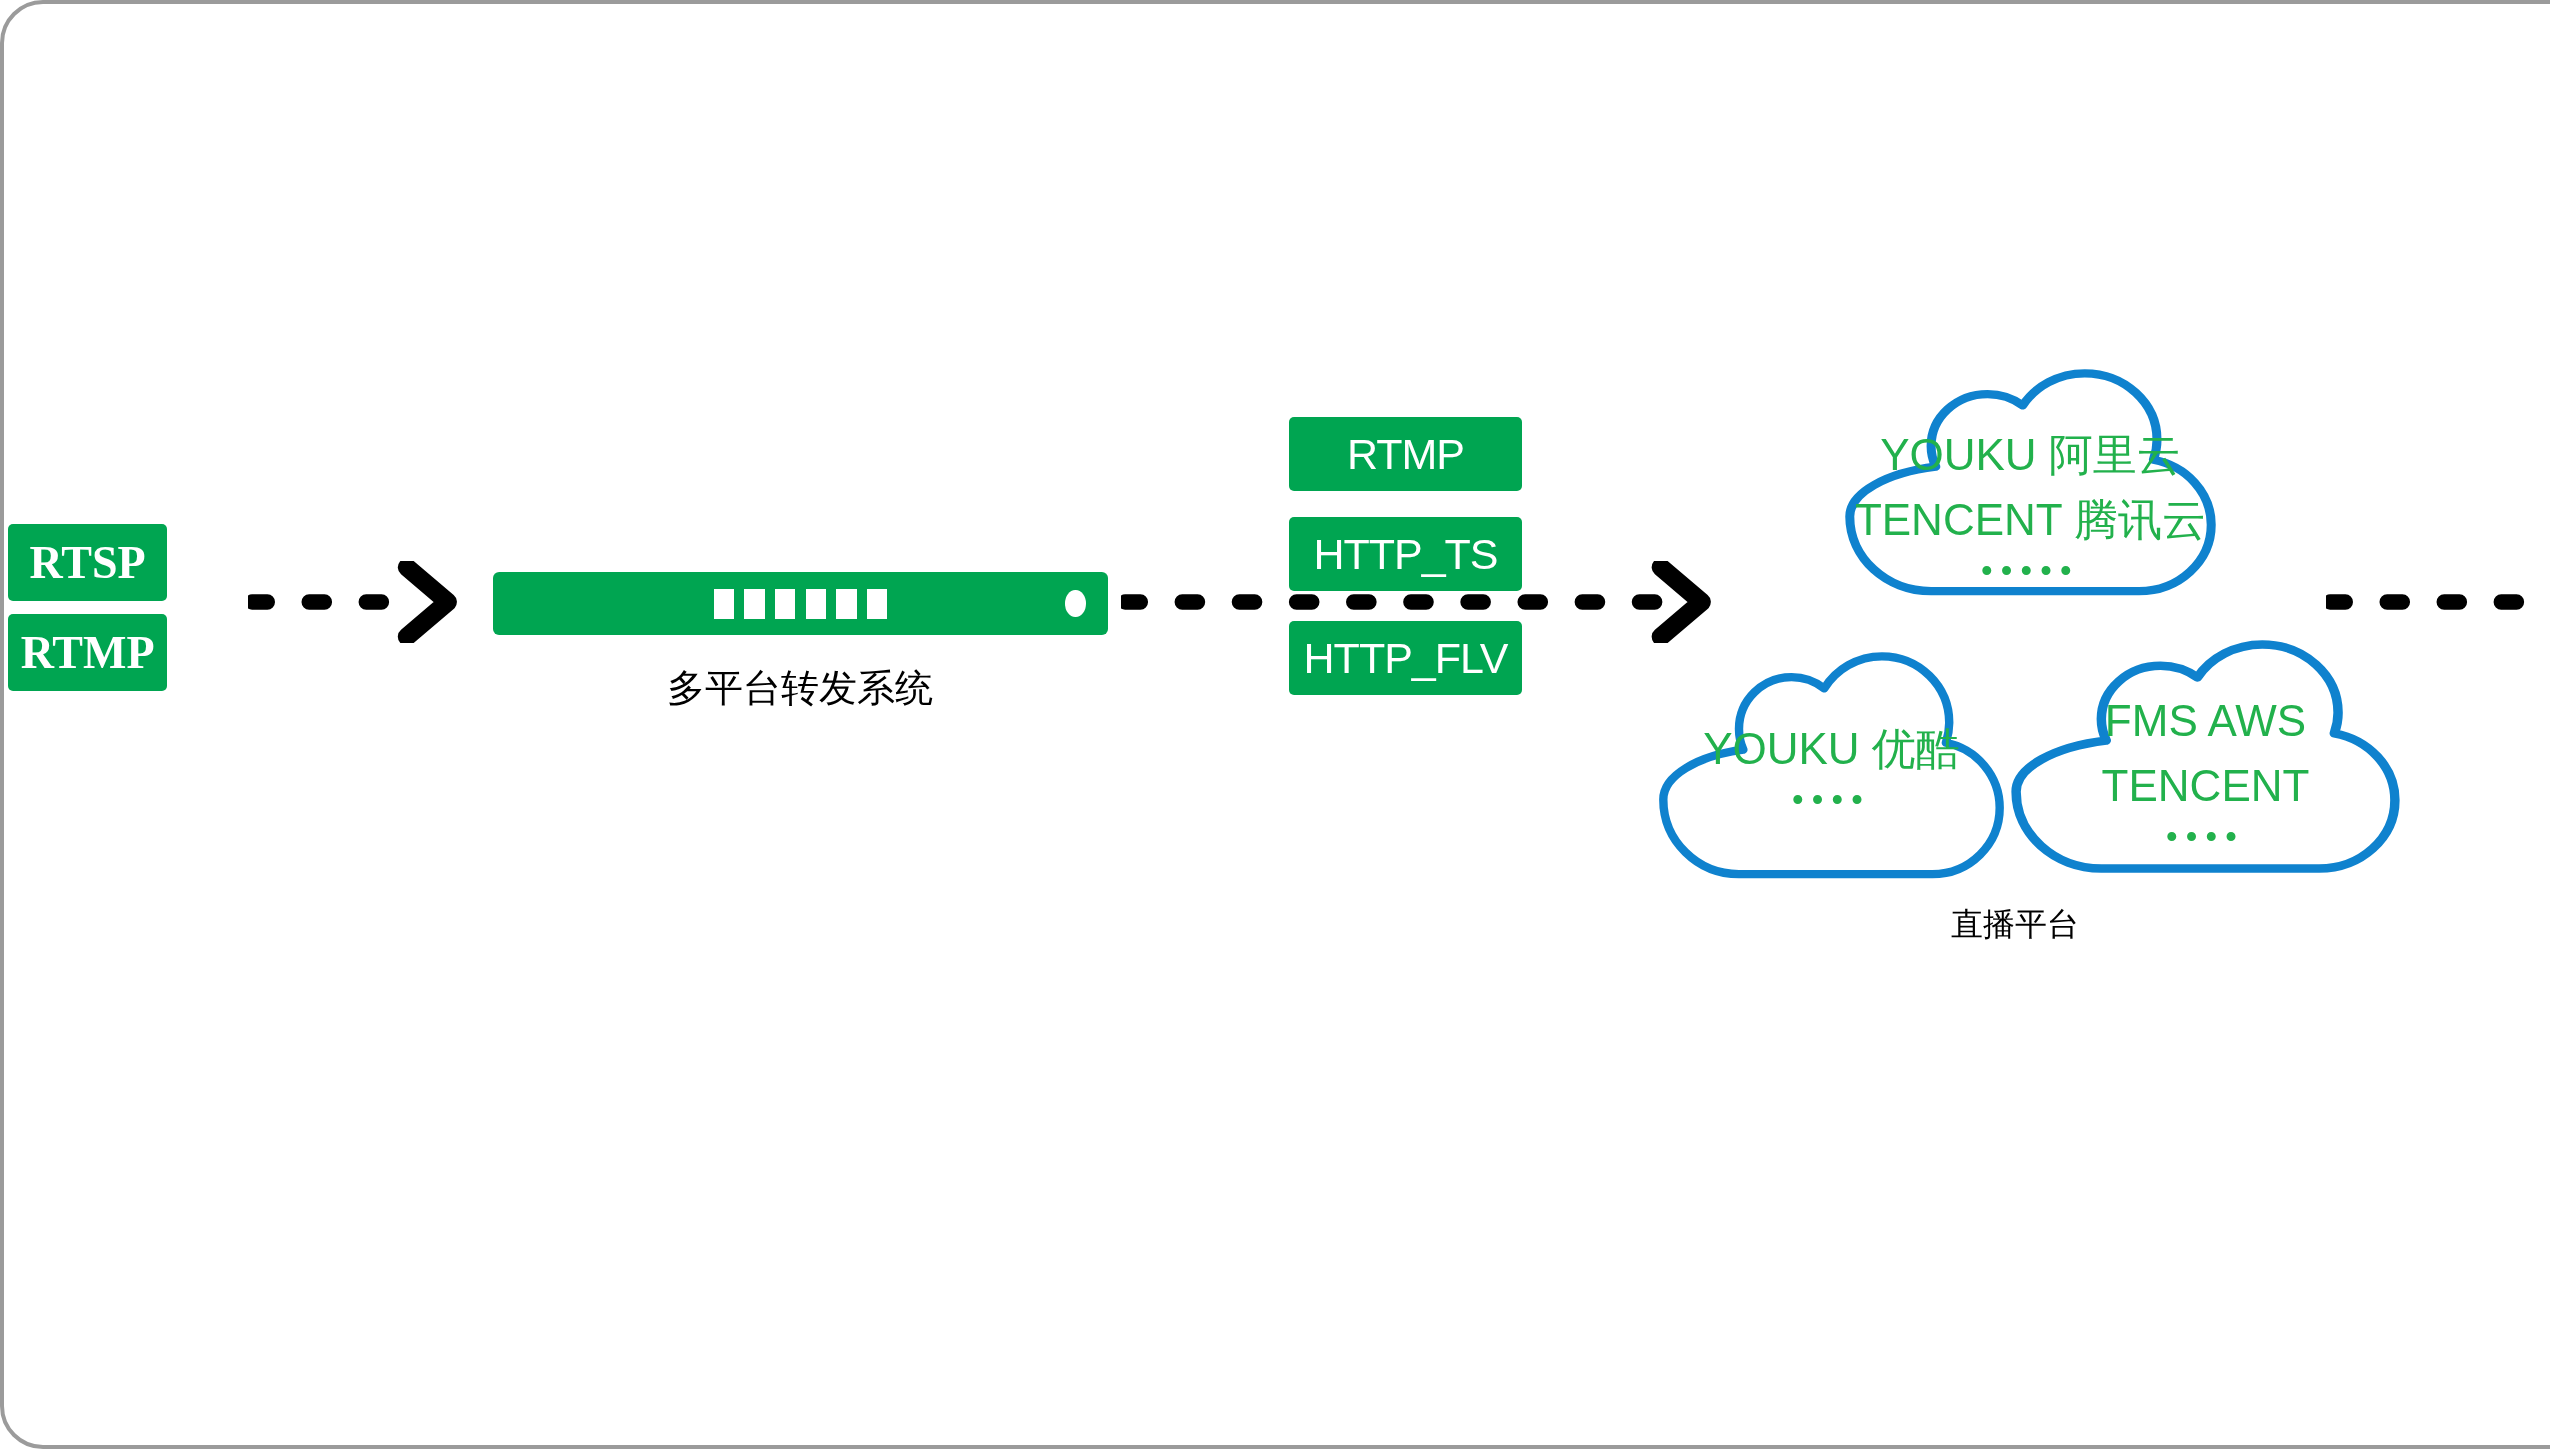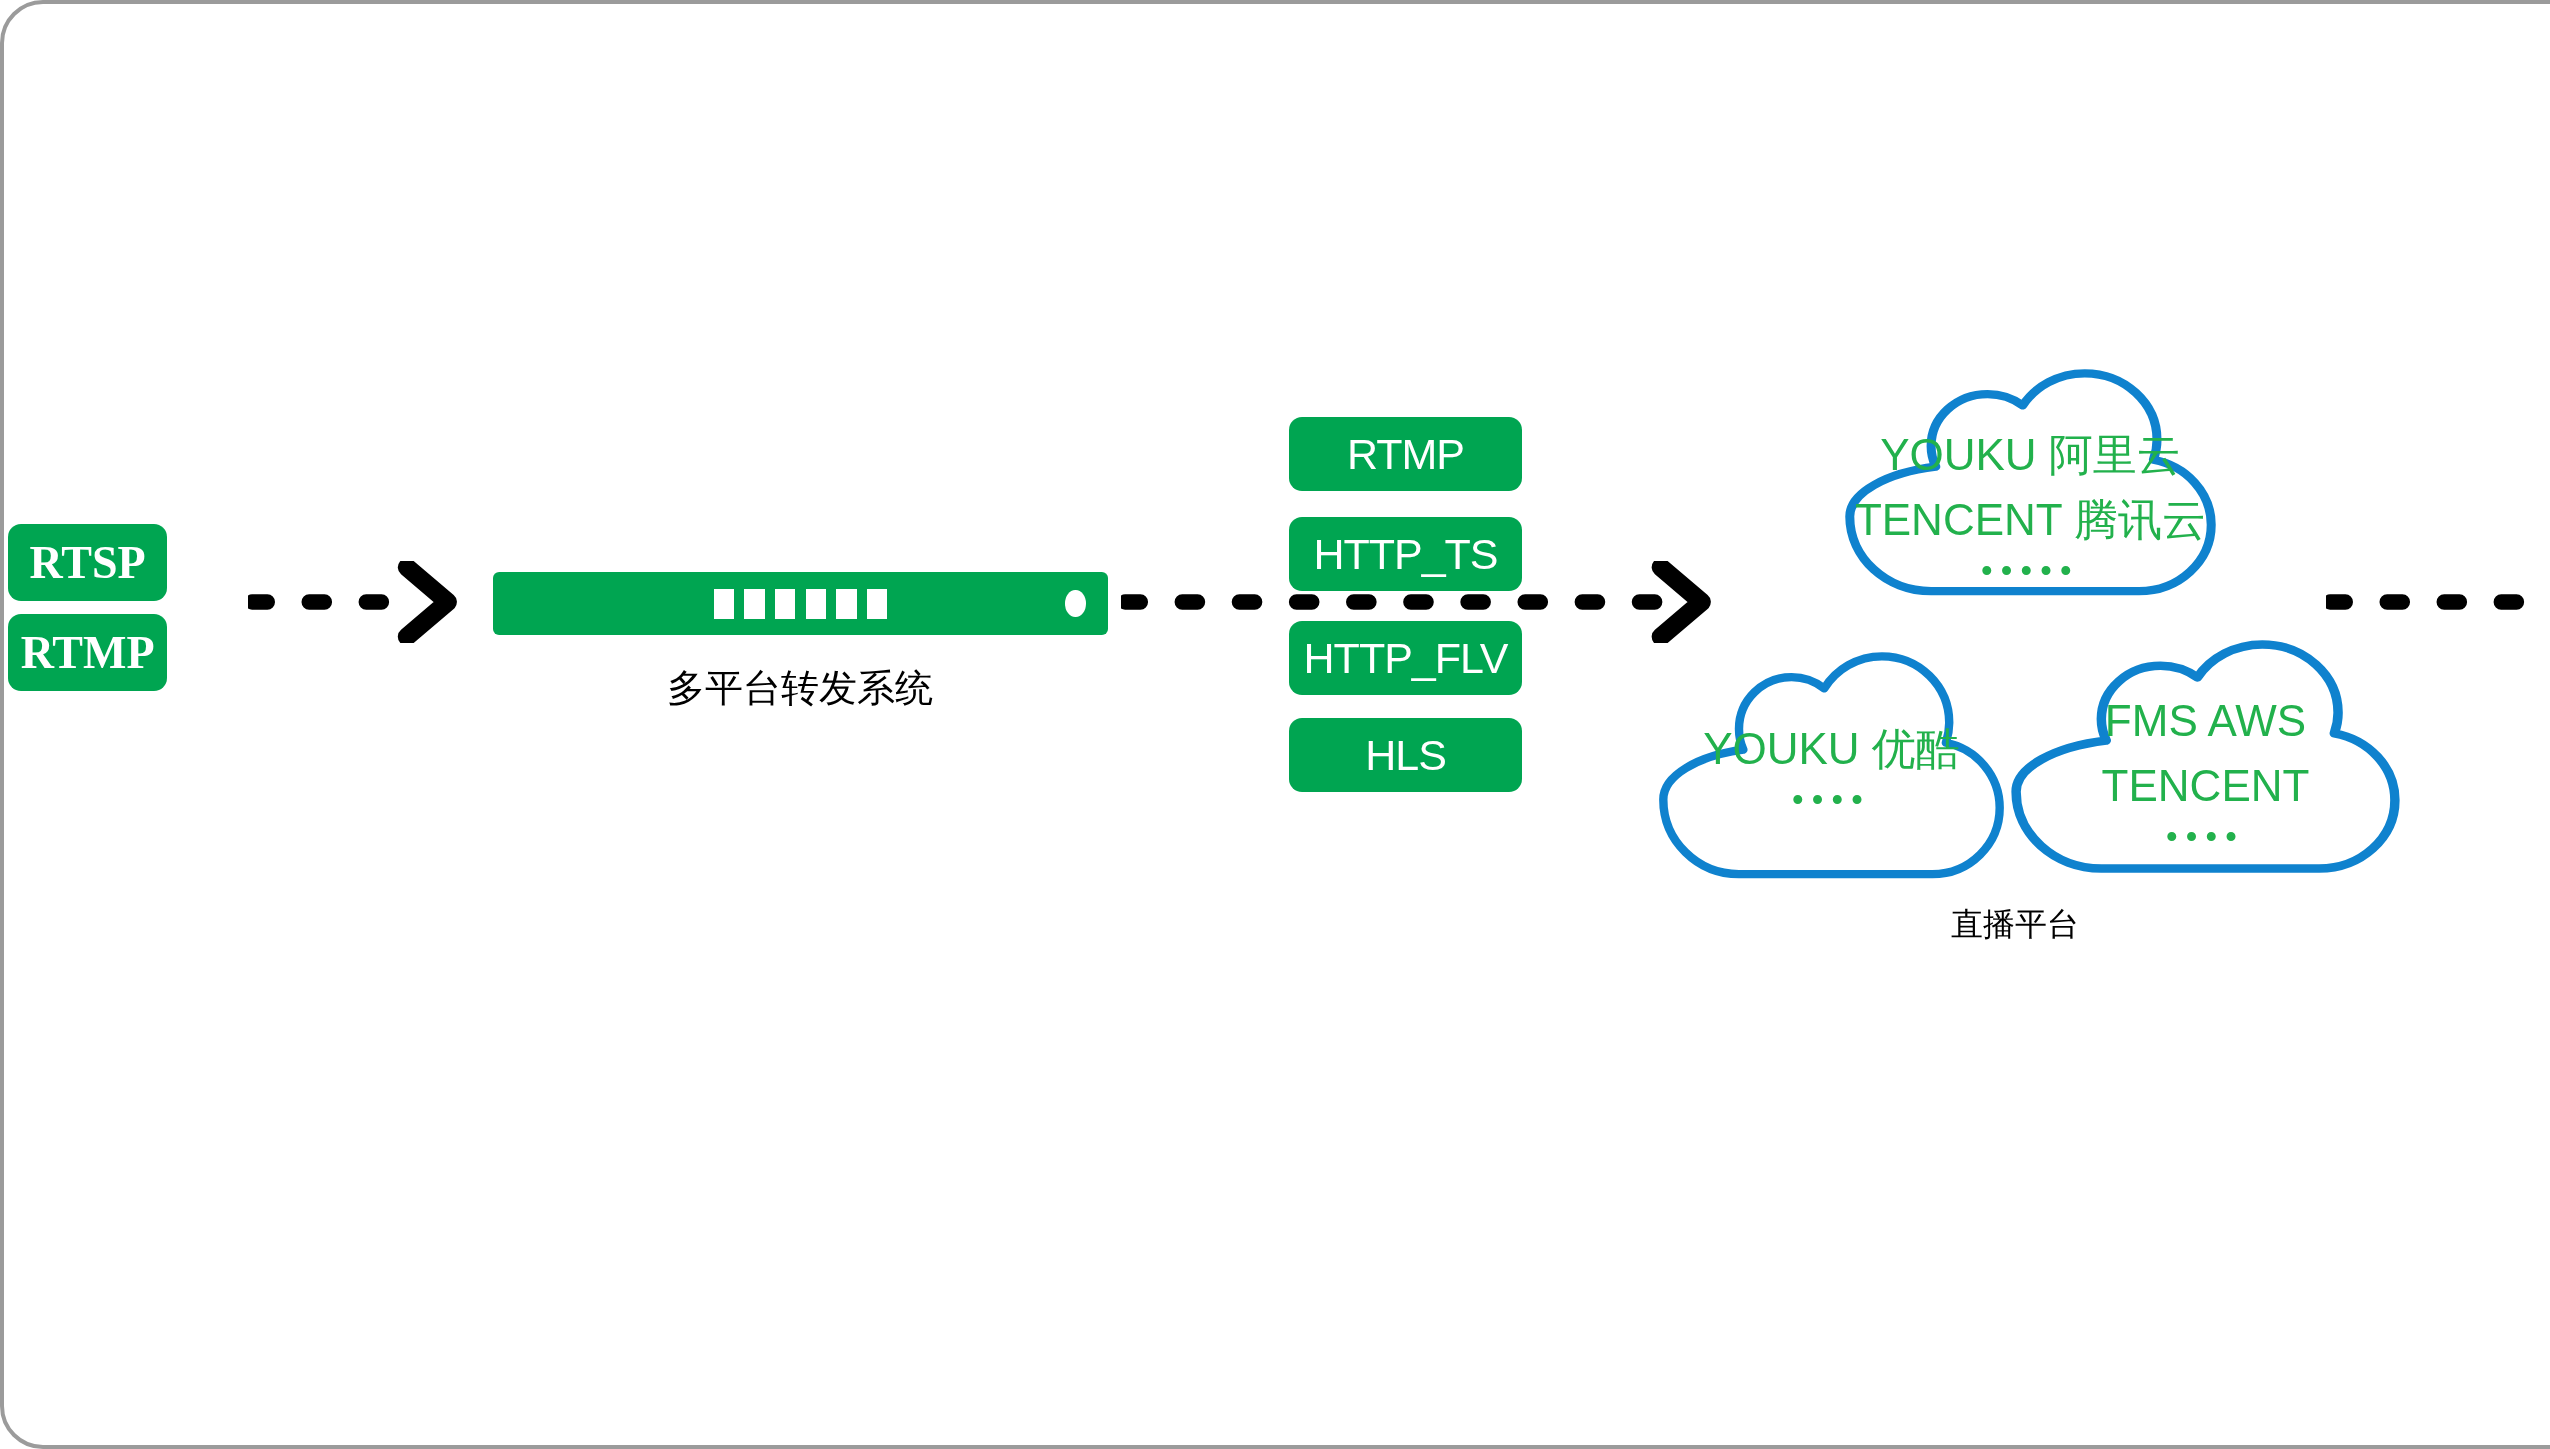--- a/index.html
+++ b/index.html
@@ -4,21 +4,21 @@
 <style>
   :root{
     --green:#00a551; --text_green:#22b14c; --blue:#0f82ce; --ink:#000000; --frame_gray:#9b9b9b;
   }
   html,body{margin:0;padding:0;background:#fff;}
   body{font-family:"Liberation Sans","DejaVu Sans",sans-serif;}
   .canvas{position:relative;width:3562px;height:1449px;background:#fff;border:4.1px solid var(--frame_gray);
           border-radius:43px;box-sizing:border-box;overflow:hidden;}
   .abs{position:absolute;}
   
-  .gbox{position:absolute;background:var(--green);border-radius:13px;color:#fff;
+  .gbox{position:absolute;background:var(--green);border-radius:5px;color:#fff;
         display:flex;align-items:center;justify-content:center;}
   .gbox.in{left:4.1px;width:159px;height:77px;font-size:46px;font-weight:600;font-family:Liberation Serif, serif;}
   .gbox.out{left:1285px;width:233px;height:74px;font-size:43px;font-weight:400;letter-spacing:-1px;}
   
   .server{left:489px;top:568px;width:615px;height:63px;background:var(--green);border-radius:6.1px;
           display:flex;align-items:center;justify-content:center;gap:10.2px;}
   .vent{width:20.4px;height:30px;background:#fff;}
   .knob{position:absolute;right:22.4px;top:18.4px;width:20.4px;height:26.5px;background:#fff;border-radius:50%;}
   
   .caption{position:absolute;width:510px;text-align:center;color:var(--ink);font-size:38px;}
@@ -68,23 +68,20 @@
 
   <div class="gbox out" style="top:413px">
     <span>RTMP</span>
   </div>
   <div class="gbox out" style="top:513px">
     <span>HTTP_TS</span>
   </div>
   <div class="gbox out" style="top:617px">
     <span>HTTP_FLV</span>
   </div>
-  <div class="gbox out" style="top:714px">
-    <span>HLS</span>
-  </div>
 
   <div class="cloud" style="left:1839px;top:332px;width:375px;height:278px">
     <svg viewBox="-12 -12 664 536" preserveAspectRatio="none">
       <path class="cloudpath" d="M0 336c0 79.5 64.5 144 144 144h368c70.7 0 128-57.3 128-128 0-61.9-44-113.6-102.4-125.4 4.1-12.2 6.4-25.3 6.4-38.6 0-70.7-57.3-128-128-128-46.5 0-87.3 24.8-109.7 61.9-17.2-13.7-38.9-21.9-62.3-21.9-55.2 0-100 44.8-100 100 0 14.2 3 27.8 8.3 40C64.6 251.8 0 290.1 0 336z"></path>
     </svg>
     <div class="cloudtext" style="top:86px">
       <div>YOUKU 阿里云</div>
       <div>TENCENT 腾讯云</div>
       <div class="clouddots">•••••</div>
     </div>

